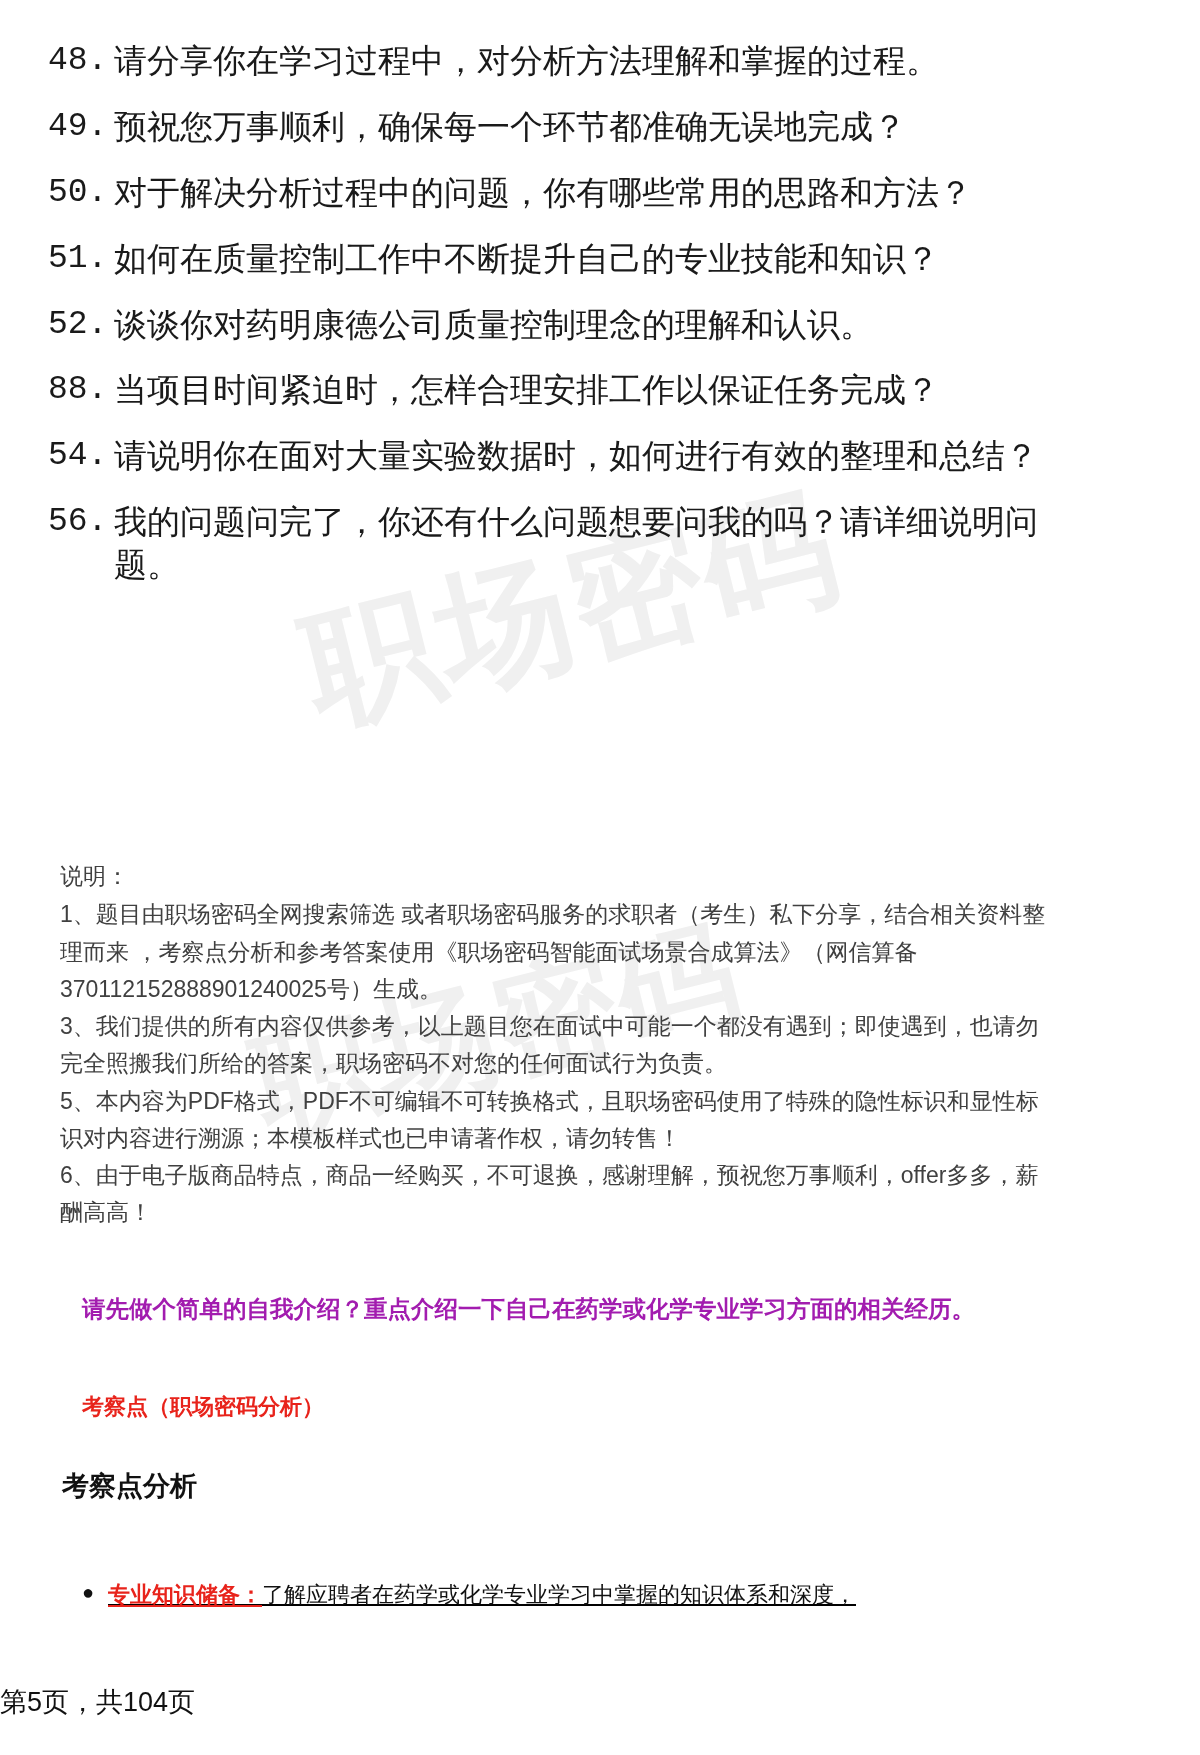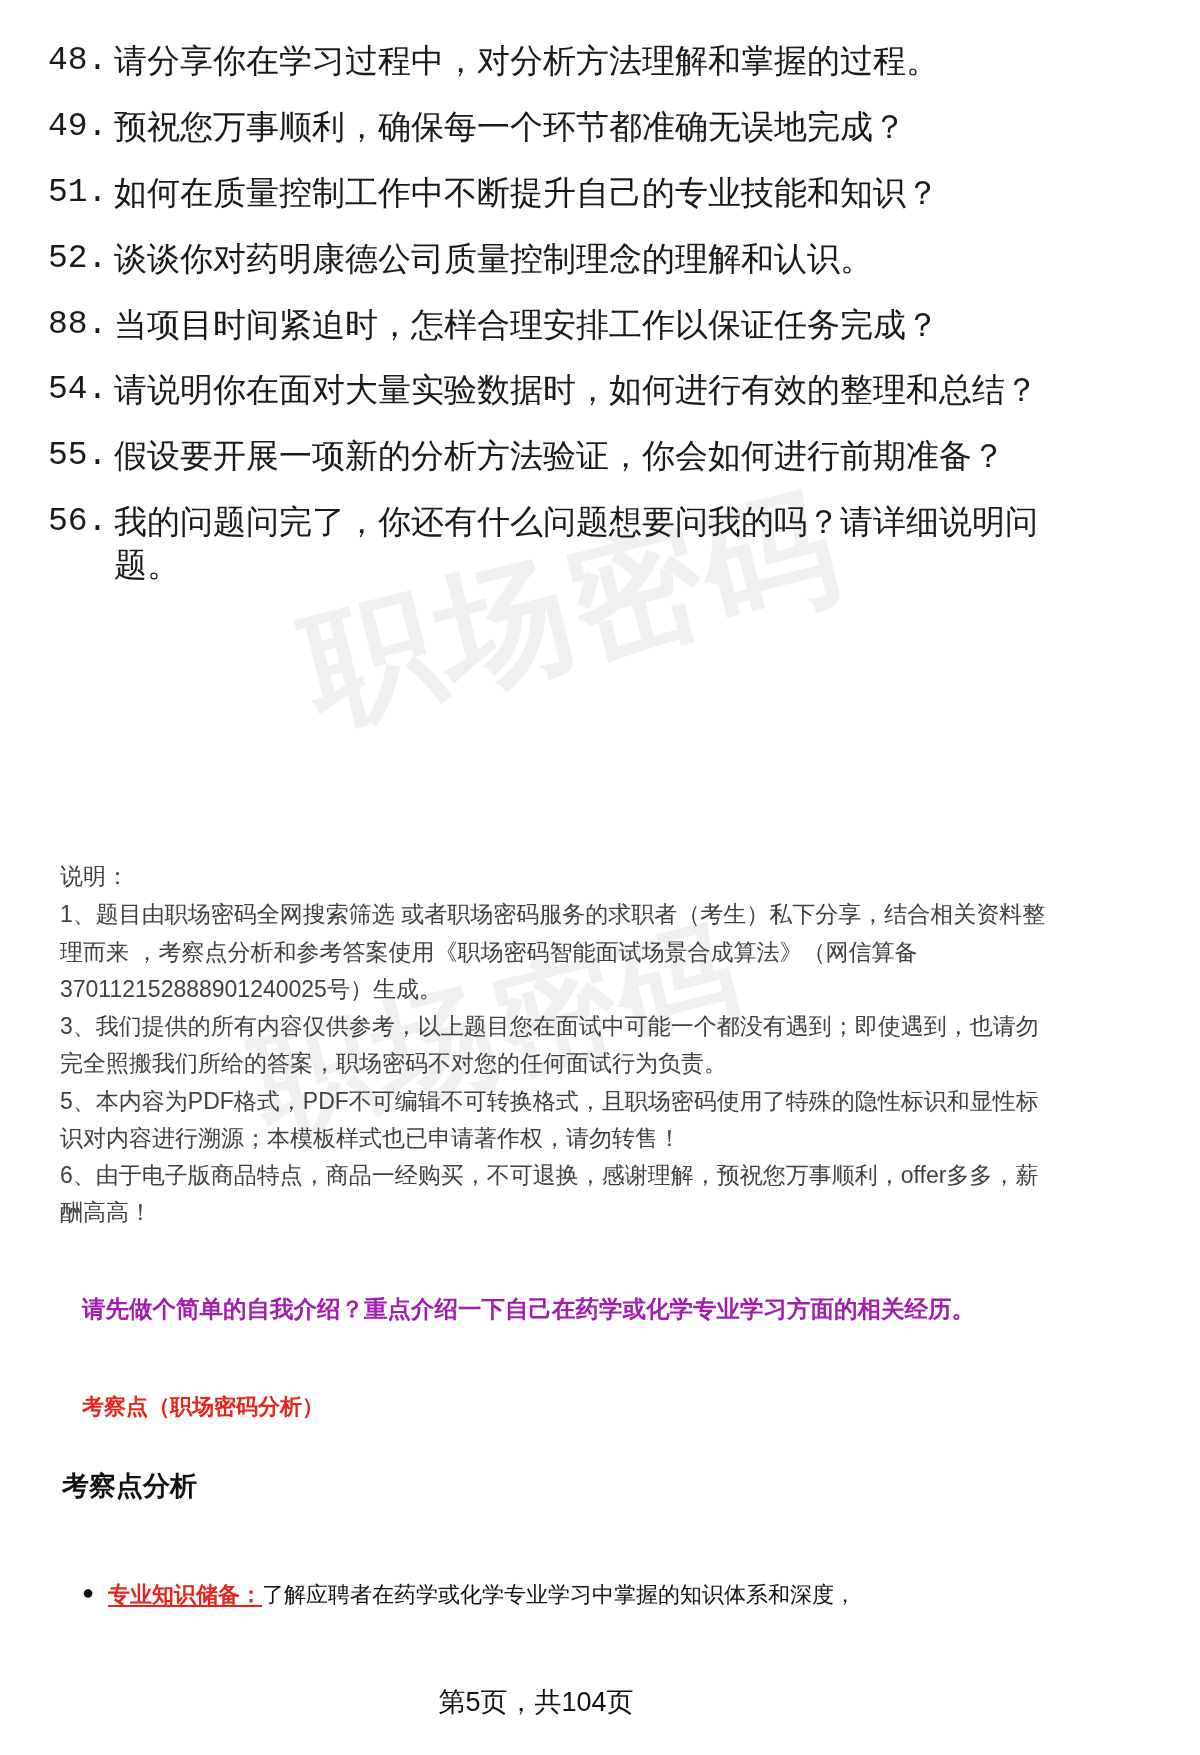--- a/index.html
+++ b/index.html
@@ -149,39 +149,40 @@
   }
   .bullet-dot {
     flex: 0 0 auto;
     width: 26px;
     font-size: 20px;
     line-height: 1.45;
     color: #111;
   }
   .bullet-body {
     flex: 1 1 auto;
+    text-decoration: underline;
   }
   .bullet-term {
     color: #e8231b;
     font-weight: 700;
     text-decoration: underline;
     text-decoration-color: #e8231b;
     text-underline-offset: 3px;
   }
   .bullet-rest {
     color: #111111;
   }
 
   
   .footer {
     position: absolute;
     left: 0;
     top: 1684px;
     width: 1072px;
-    text-align: center;
+    text-align: left;
     font-size: 27px;
     color: #111111;
   }
 </style>
 </head>
 <body>
 
 <div class="page">
 
   <div class="watermark">
@@ -196,20 +197,24 @@
       <div class="qitem">
         <span class="qnum">48.</span>
         <span class="qtext">请分享你在学习过程中，对分析方法理解和掌握的过程。</span>
       </div>
 
       <div class="qitem">
         <span class="qnum">49.</span>
         <span class="qtext">预祝您万事顺利，确保每一个环节都准确无误地完成？</span>
       </div>
 
+      <div class="qitem">
+        <span class="qnum">50.</span>
+        <span class="qtext">对于解决分析过程中的问题，你有哪些常用的思路和方法？</span>
+      </div>
 
       <div class="qitem">
         <span class="qnum">51.</span>
         <span class="qtext">如何在质量控制工作中不断提升自己的专业技能和知识？</span>
       </div>
 
       <div class="qitem">
         <span class="qnum">52.</span>
         <span class="qtext">谈谈你对药明康德公司质量控制理念的理解和认识。</span>
       </div>
@@ -217,24 +222,20 @@
       <div class="qitem">
         <span class="qnum">88.</span>
         <span class="qtext">当项目时间紧迫时，怎样合理安排工作以保证任务完成？</span>
       </div>
 
       <div class="qitem">
         <span class="qnum">54.</span>
         <span class="qtext">请说明你在面对大量实验数据时，如何进行有效的整理和总结？</span>
       </div>
 
-      <div class="qitem">
-        <span class="qnum">55.</span>
-        <span class="qtext">假设要开展一项新的分析方法验证，你会如何进行前期准备？</span>
-      </div>
 
       <div class="qitem">
         <span class="qnum">56.</span>
         <span class="qtext">我的问题问完了，你还有什么问题想要问我的吗？请详细说明问题。</span>
       </div>
 
     </div>
 
     <div class="notes">
       <p class="notes-title">说明：</p>

